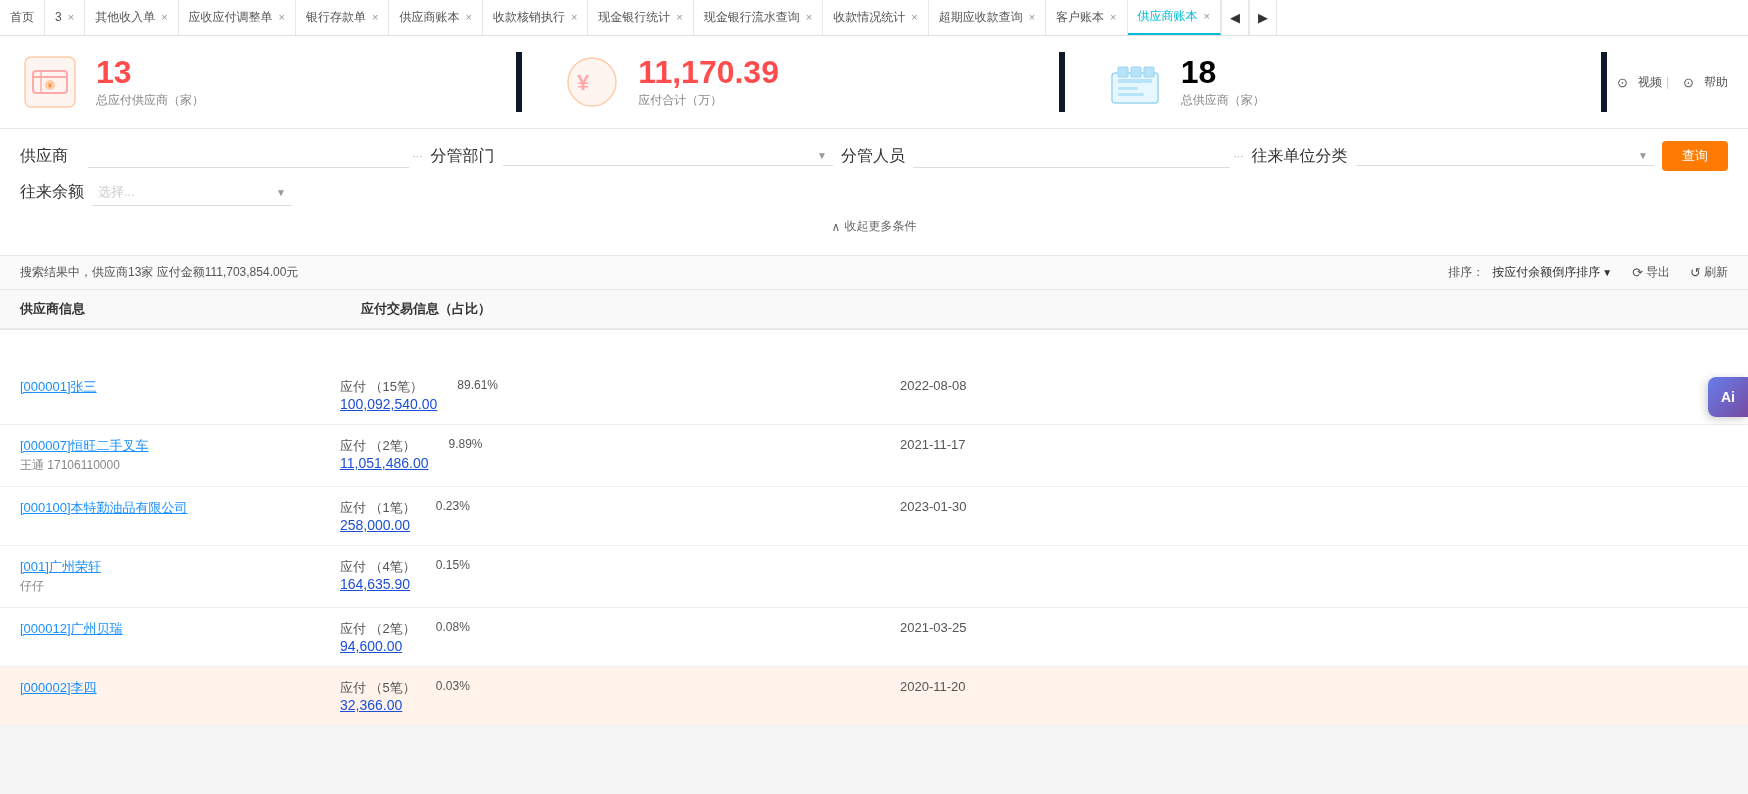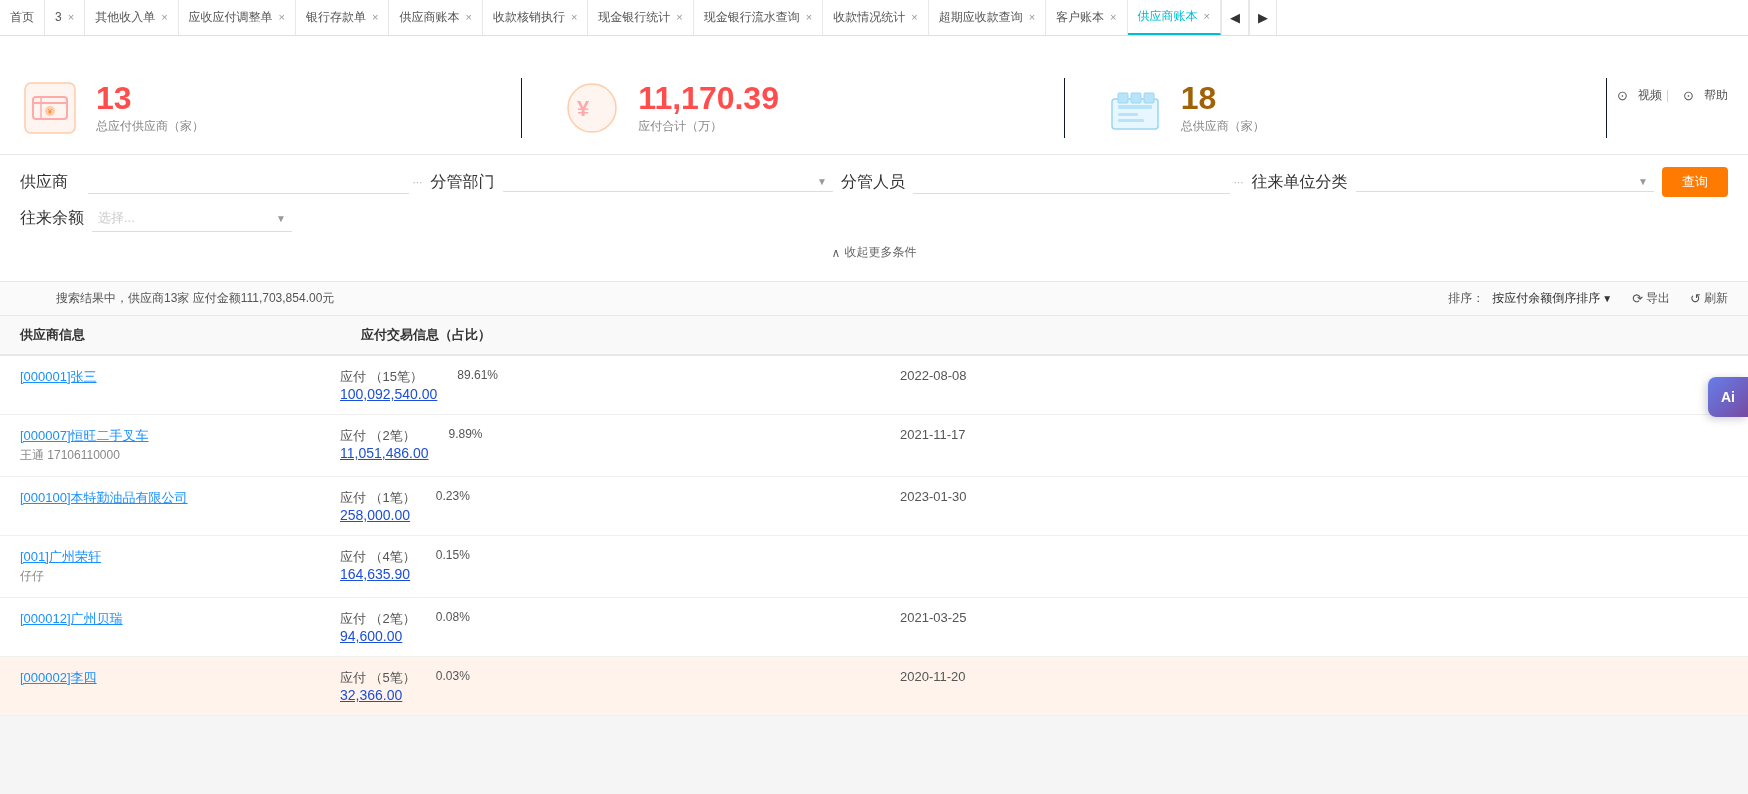--- a/index.html
+++ b/index.html
@@ -36,38 +36,37 @@
       display: flex;
       background: #fff;
       padding: 16px 20px;
       border-bottom: 1px solid #e8e8e8;
       align-items: center;
     }
     .stat-block {
       display: flex;
       align-items: center;
       flex: 1;
-      border-right: 1px solid #0f172a;
+      border-right: 6px solid #0f172a;
       padding-right: 13px;
-      margin-top: 26px;
     }
     .stat-block:last-of-type { border-right: none; }
     .stat-icon {
       width: 60px;
       height: 60px;
       margin-right: 16px;
       flex-shrink: 0;
       display: flex;
       align-items: center;
       justify-content: center;
     }
     .stat-icon svg { width: 54px; height: 54px; }
     .stat-text .stat-number { font-size: 32px; font-weight: bold; color: #ff4d4d; line-height: 1; }
     .stat-text .stat-label { font-size: 12px; color: #888; margin-top: 4px; }
-    .stat-number.black { color: #a16207; }
+    .stat-number.black { color: #000000; }
     .header-actions { display: flex; align-items: center; margin-left: auto; font-size: 12px; color: #555; }
     .header-actions span { margin-left: 10px; cursor: pointer; }
     .header-actions .divider { color: #ccc; margin: 0 4px; }
 
     
     .filter-area {
       background: #fff;
       padding: 12px 20px;
       border-bottom: 1px solid #e8e8e8;
     }
@@ -139,21 +138,21 @@
     
     .result-bar {
       display: flex;
       align-items: center;
       background: #fafafa;
       padding: 8px 20px;
       border-bottom: 1px solid #e8e8e8;
       font-size: 12px;
       color: #555;
     }
-    .result-bar .result-text { flex: 1; margin-left: 36px; }
+    .result-bar .result-text { flex: 1; }
     .result-bar .sort-area { display: flex; align-items: center; gap: 8px; margin-left: 40px; }
     .sort-select {
       display: flex;
       align-items: center;
       font-size: 12px;
       color: #333;
       cursor: pointer;
     }
     .sort-select .sort-arrow { font-size: 10px; margin-left: 2px; }
     .action-btn {
@@ -205,21 +204,21 @@
 
     .transaction-cell { flex: 0 0 560px; display: flex; align-items: flex-start; gap: 20px; }
     .transaction-info { }
     .trans-label { font-size: 13px; color: #555; }
     .trans-amount { color: #1d4ed8; font-size: 14px; font-weight: 500; cursor: pointer; text-decoration: underline; }
     .trans-percent { font-size: 12px; color: #555; }
 
     .last-payment-cell { flex: 1; font-size: 13px; color: #555; }
 
     
-    .table-scroll { max-height: 460px; overflow-y: auto; }
+    .table-scroll { max-height: 460px; overflow-y: auto; margin-top: 36px; }
     .table-scroll::-webkit-scrollbar { width: 6px; }
     .table-scroll::-webkit-scrollbar-thumb { background: #ddd; border-radius: 3px; }
 
     
     .page-wrapper { display: flex; }
     .main-content { flex: 1; }
   </style>
 </head>
 <body>
 

